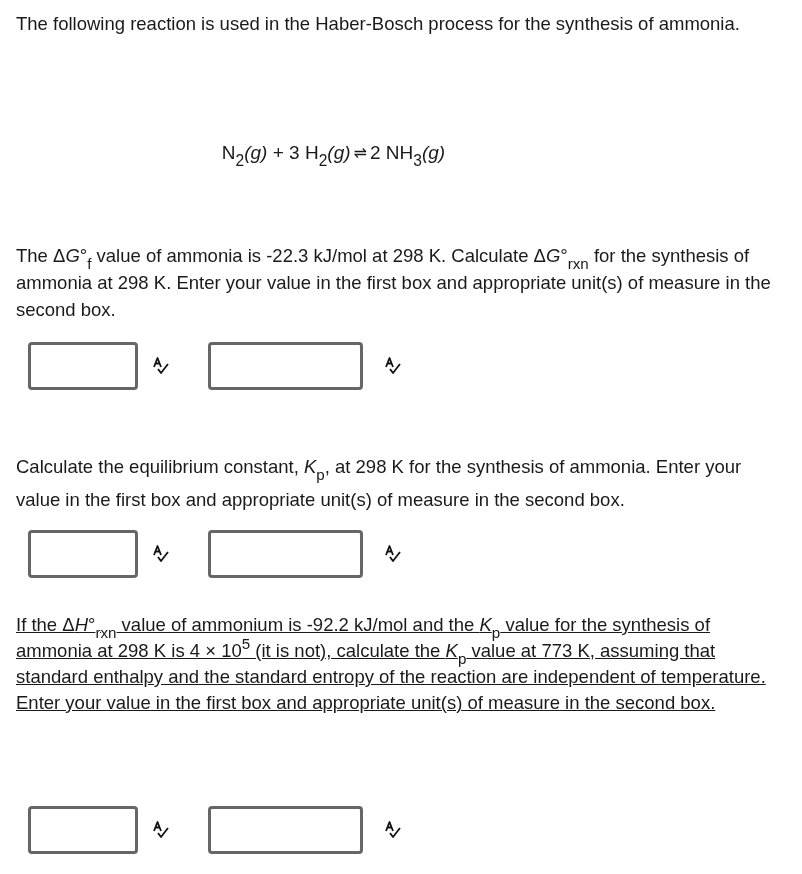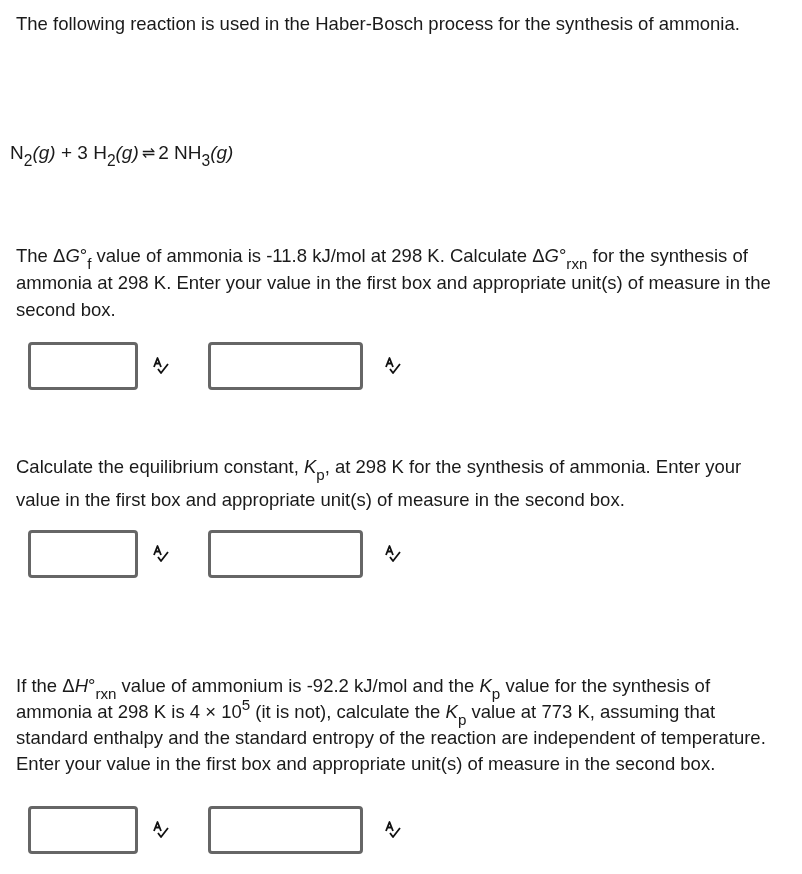--- a/index.html
+++ b/index.html
@@ -21,21 +21,21 @@
       left: 16px;
       width: 770px;
       line-height: 26px;
       margin: 0;
     }
     .equation {
       position: absolute;
       left: 0;
       width: 657px;
       top: 138px;
-      text-align: left;
+      text-align: center;
       font-size: 19px;
       line-height: 30px;
     }
     .equation .eq-inner {
       display: inline-block;
       margin-left: 10px;
     }
     sub, sup {
       font-size: 0.82em;
       line-height: 0;
@@ -89,21 +89,21 @@
   <span>The following reaction is used in the Haber-Bosch process for the synthesis of ammonia.</span>
 </p>
 
 <div class="equation">
   <span class="eq-inner">
     <span>N</span><sub>2</sub><span class="it">(g)</span><span> + 3 H</span><sub>2</sub><span class="it">(g)</span><span class="arrow">⇌</span><span>2 NH</span><sub>3</sub><span class="it">(g)</span>
   </span>
 </div>
 
 <p class="para" style="top: 242px; line-height: 27px;">
-  <span>The Δ</span><span class="it">G</span><span>°</span><sub>f</sub><span> value of ammonia is -11.8 kJ/mol at 298 K. Calculate Δ</span><span class="it">G</span><span>°</span><sub>rxn</sub><span> for the synthesis of ammonia at 298 K. Enter your value in the first box and appropriate unit(s) of measure in the second box.</span>
+  <span>The Δ</span><span class="it">G</span><span>°</span><sub>f</sub><span> value of ammonia is -22.3 kJ/mol at 298 K. Calculate Δ</span><span class="it">G</span><span>°</span><sub>rxn</sub><span> for the synthesis of ammonia at 298 K. Enter your value in the first box and appropriate unit(s) of measure in the second box.</span>
 </p>
 
 <div class="answer-row" style="top: 342px;">
   <input class="answer-box value" type="text" value="" style="">
   <span class="spell-icon first">
     <svg width="18" height="20" viewBox="0 0 18 20">
       <path d="M2 11 L5.5 2 L9 11 M3.4 7.5 L7.6 7.5" stroke="#111" stroke-width="1.8" fill="none" stroke-linejoin="round"></path>
       <path d="M6 13 L9 17 L16 8" stroke="#111" stroke-width="1.8" fill="none" stroke-linejoin="round"></path>
     </svg>
   </span>
@@ -130,21 +130,21 @@
   </span>
   <input class="answer-box unit" type="text" value="" style="">
   <span class="spell-icon second">
     <svg width="18" height="20" viewBox="0 0 18 20">
       <path d="M2 11 L5.5 2 L9 11 M3.4 7.5 L7.6 7.5" stroke="#111" stroke-width="1.8" fill="none" stroke-linejoin="round"></path>
       <path d="M6 13 L9 17 L16 8" stroke="#111" stroke-width="1.8" fill="none" stroke-linejoin="round"></path>
     </svg>
   </span>
 </div>
 
-<p class="para" style="top: 673px; line-height: 26px;">
+<p class="para" style="top: 612px; line-height: 26px; text-decoration: underline;">
   <span style="display:inline-block; line-height: 41px;"></span><span>If the Δ</span><span class="it">H</span><span>°</span><sub>rxn</sub><span> value of ammonium is -92.2 kJ/mol and the </span><span class="it">K</span><sub>p</sub><span> value for the synthesis of ammonia at 298 K is 4 × 10</span><sup>5</sup><span> (it is not), calculate the </span><span class="it">K</span><sub>p</sub><span> value at 773 K, assuming that standard enthalpy and the standard entropy of the reaction are independent of temperature. Enter your value in the first box and appropriate unit(s) of measure in the second box.</span>
 </p>
 
 <div class="answer-row" style="top: 806px;">
   <input class="answer-box value" type="text" value="" style="">
   <span class="spell-icon first">
     <svg width="18" height="20" viewBox="0 0 18 20">
       <path d="M2 11 L5.5 2 L9 11 M3.4 7.5 L7.6 7.5" stroke="#111" stroke-width="1.8" fill="none" stroke-linejoin="round"></path>
       <path d="M6 13 L9 17 L16 8" stroke="#111" stroke-width="1.8" fill="none" stroke-linejoin="round"></path>
     </svg>

